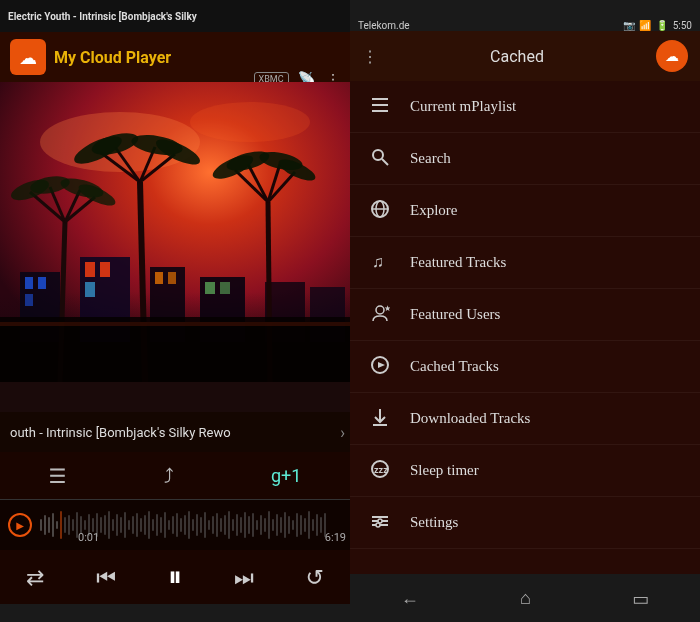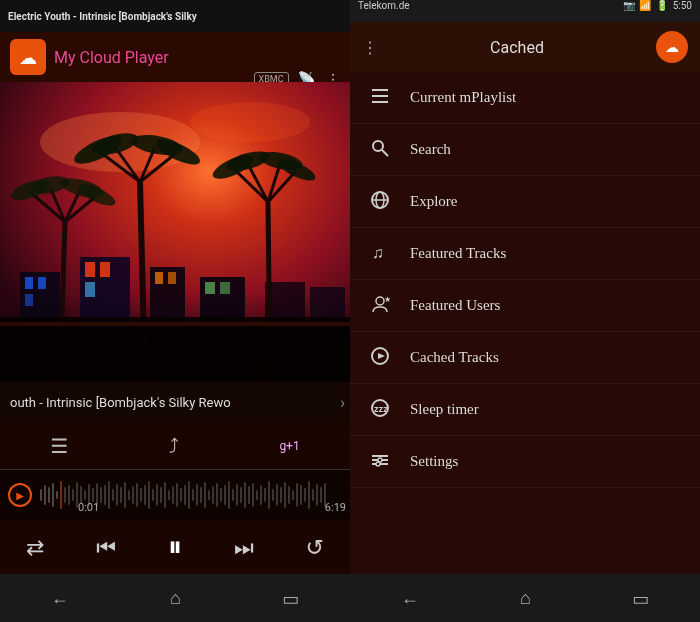--- a/index.html
+++ b/index.html
@@ -55,23 +55,23 @@
       border-radius: 6px;
       display: flex;
       align-items: center;
       justify-content: center;
       font-size: 18px;
       color: white;
       flex-shrink: 0;
     }
 
     .app-title {
-      color: #ec4899;
+      color: #eab308;
       font-size: 16px;
-      font-weight: 400;
+      font-weight: 700;
       flex: 1;
     }
 
     .header-icons {
       display: flex;
       align-items: center;
       gap: 10px;
       color: #ccc;
       font-size: 14px;
       margin-top: 44px;
@@ -209,24 +209,24 @@
     .right-panel {
       width: 350px;
       height: 622px;
       background: rgba(40, 10, 5, 0.97);
       display: flex;
       flex-direction: column;
       flex-shrink: 0;
     }
 
     .status-bar-right {
-      height: 22px;
+      height: 31px;
       background: #1a1a1a;
       display: flex;
-      align-items: flex-start;
+      align-items: flex-end;
       justify-content: space-between;
       padding: 0 8px;
       font-size: 10px;
       color: #ccc;
     }
 
     .status-right-left {
       color: #ccc;
     }
 
@@ -398,29 +398,29 @@
       <ellipse cx="248" cy="79" rx="22" ry="8" fill="#0a1503" opacity="0.9" transform="rotate(-15, 248, 79)"></ellipse>
       <ellipse cx="281" cy="79" rx="22" ry="8" fill="#0a1503" opacity="0.9" transform="rotate(12, 281, 79)"></ellipse>
       <ellipse cx="297" cy="88" rx="20" ry="7" fill="#0a1503" opacity="0.9" transform="rotate(25, 297, 88)"></ellipse>
 
       <rect x="0" y="235" width="350" height="65" fill="#050100" opacity="0.85"></rect>
 
       <rect x="0" y="240" width="350" height="4" fill="#ff4010" opacity="0.15"></rect>
     </svg>
   </div>
 
-  <div class="track-info-bar" style="position:relative;">
+  <div class="track-info-bar" style="position:relative;margin-top:30px;">
     <span class="track-info-text">outh - Intrinsic [Bombjack's Silky Rewo</span>
     <span class="arrow-right">›</span>
   </div>
 
   <div class="action-buttons">
     <span class="action-btn">☰</span>
     <span class="action-btn">⤴</span>
-    <span class="action-btn" style="font-size:12px; color:#f0abfc;">g+1</span>
+    <span class="action-btn" style="font-size:18px; color:#5eead4;">g+1</span>
   </div>
 
   <div class="waveform-area">
     <div class="play-btn-small">▶</div>
 
     <svg width="290" height="36" viewBox="0 0 290 36" style="margin-left:8px; opacity:0.5;">
 
       <rect x="0" y="12" width="2" height="12" fill="#888" rx="1"></rect>
       <rect x="4" y="8" width="2" height="20" fill="#888" rx="1"></rect>
       <rect x="8" y="10" width="2" height="16" fill="#888" rx="1"></rect>
@@ -571,20 +571,28 @@
       </div>
       <div class="menu-item">
         <span class="menu-item-icon"><svg width="20" height="20" viewBox="0 0 20 20">
             <circle cx="10" cy="10" r="8" stroke="#ccc" stroke-width="2" fill="none"></circle>
             <polygon points="8,7 15,10 8,13" fill="#ccc"></polygon>
           </svg></span>
         <span class="menu-item-label">Cached Tracks</span>
       </div>
       <div class="menu-item">
         <span class="menu-item-icon"><svg width="20" height="20" viewBox="0 0 20 20">
+            <line x1="10" y1="2" x2="10" y2="14" stroke="#ccc" stroke-width="2"></line>
+            <polyline points="5,10 10,15 15,10" stroke="#ccc" stroke-width="2" fill="none"></polyline>
+            <line x1="3" y1="18" x2="17" y2="18" stroke="#ccc" stroke-width="2"></line>
+          </svg></span>
+        <span class="menu-item-label">Downloaded Tracks</span>
+      </div>
+      <div class="menu-item">
+        <span class="menu-item-icon"><svg width="20" height="20" viewBox="0 0 20 20">
             <circle cx="10" cy="10" r="8" stroke="#ccc" stroke-width="2" fill="none"></circle>
             <text x="4" y="14" font-size="9" fill="#ccc" font-weight="bold">zzz</text>
           </svg></span>
         <span class="menu-item-label">Sleep timer</span>
       </div>
       <div class="menu-item">
         <span class="menu-item-icon"><svg width="20" height="20" viewBox="0 0 20 20">
             <line x1="2" y1="6" x2="18" y2="6" stroke="#ccc" stroke-width="2"></line>
             <line x1="2" y1="10" x2="8" y2="10" stroke="#ccc" stroke-width="2"></line>
             <line x1="12" y1="10" x2="18" y2="10" stroke="#ccc" stroke-width="2"></line>

